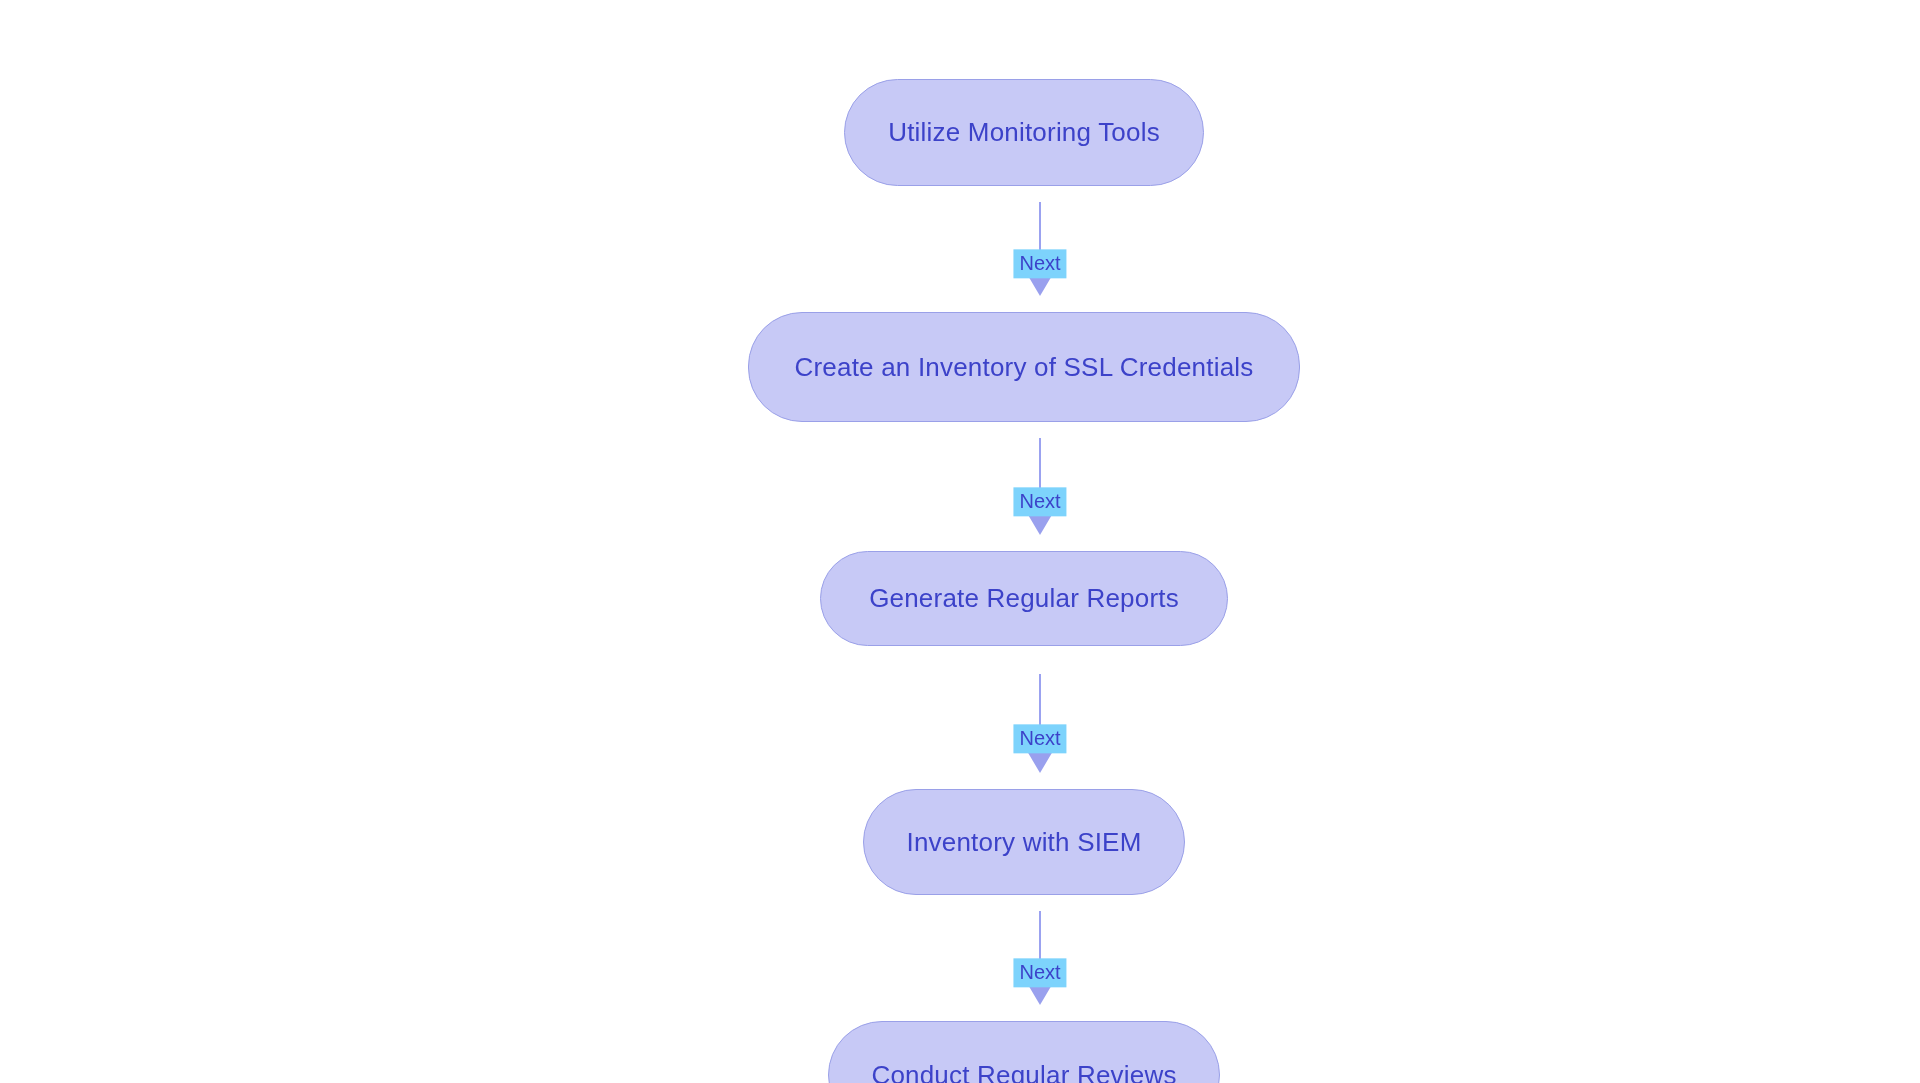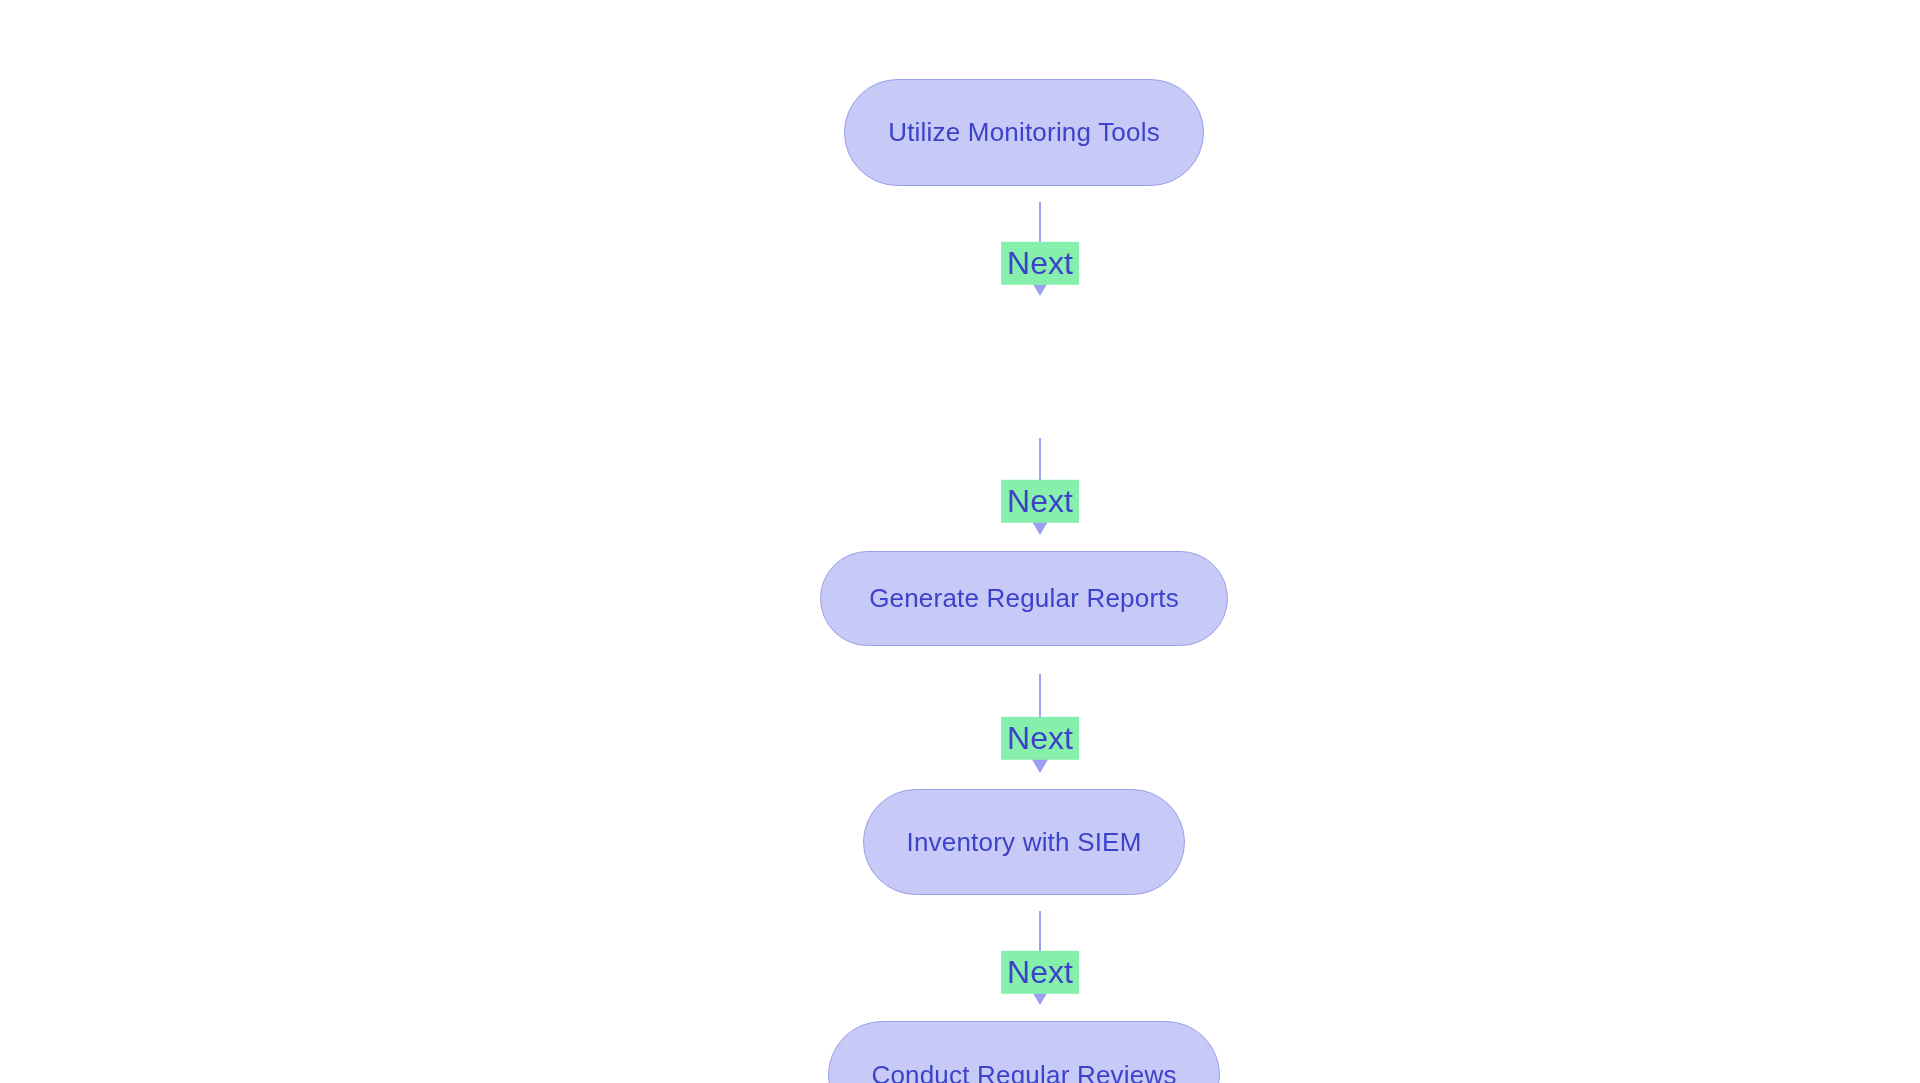--- a/index.html
+++ b/index.html
@@ -64,42 +64,45 @@
     height: 0;
     border-left: 13px solid transparent;
     border-right: 13px solid transparent;
     border-top: 22px solid #99a0ee;
   }
   .edge-label {
     position: absolute;
     left: 50%;
     top: 50%;
     transform: translate(-50%, -54%);
-    background: #86efac;
+    background: #7dd3fc;
     padding: 3px 6px;
     color: #3c42c9;
-    font-size: 32px;
+    font-size: 20px;
     white-space: nowrap;
   }
 </style>
 </head>
 <body>
 
 <div class="canvas">
 
   <div class="node node-1">
     <span>Utilize Monitoring Tools</span>
   </div>
 
   <div class="connector conn-1">
     <div class="edge-line"></div>
     <div class="arrowhead"></div>
     <div class="edge-label">Next</div>
   </div>
 
+  <div class="node node-2">
+    <span>Create an Inventory of SSL Credentials</span>
+  </div>
 
   <div class="connector conn-2">
     <div class="edge-line"></div>
     <div class="arrowhead"></div>
     <div class="edge-label">Next</div>
   </div>
 
   <div class="node node-3">
     <span>Generate Regular Reports</span>
   </div>

